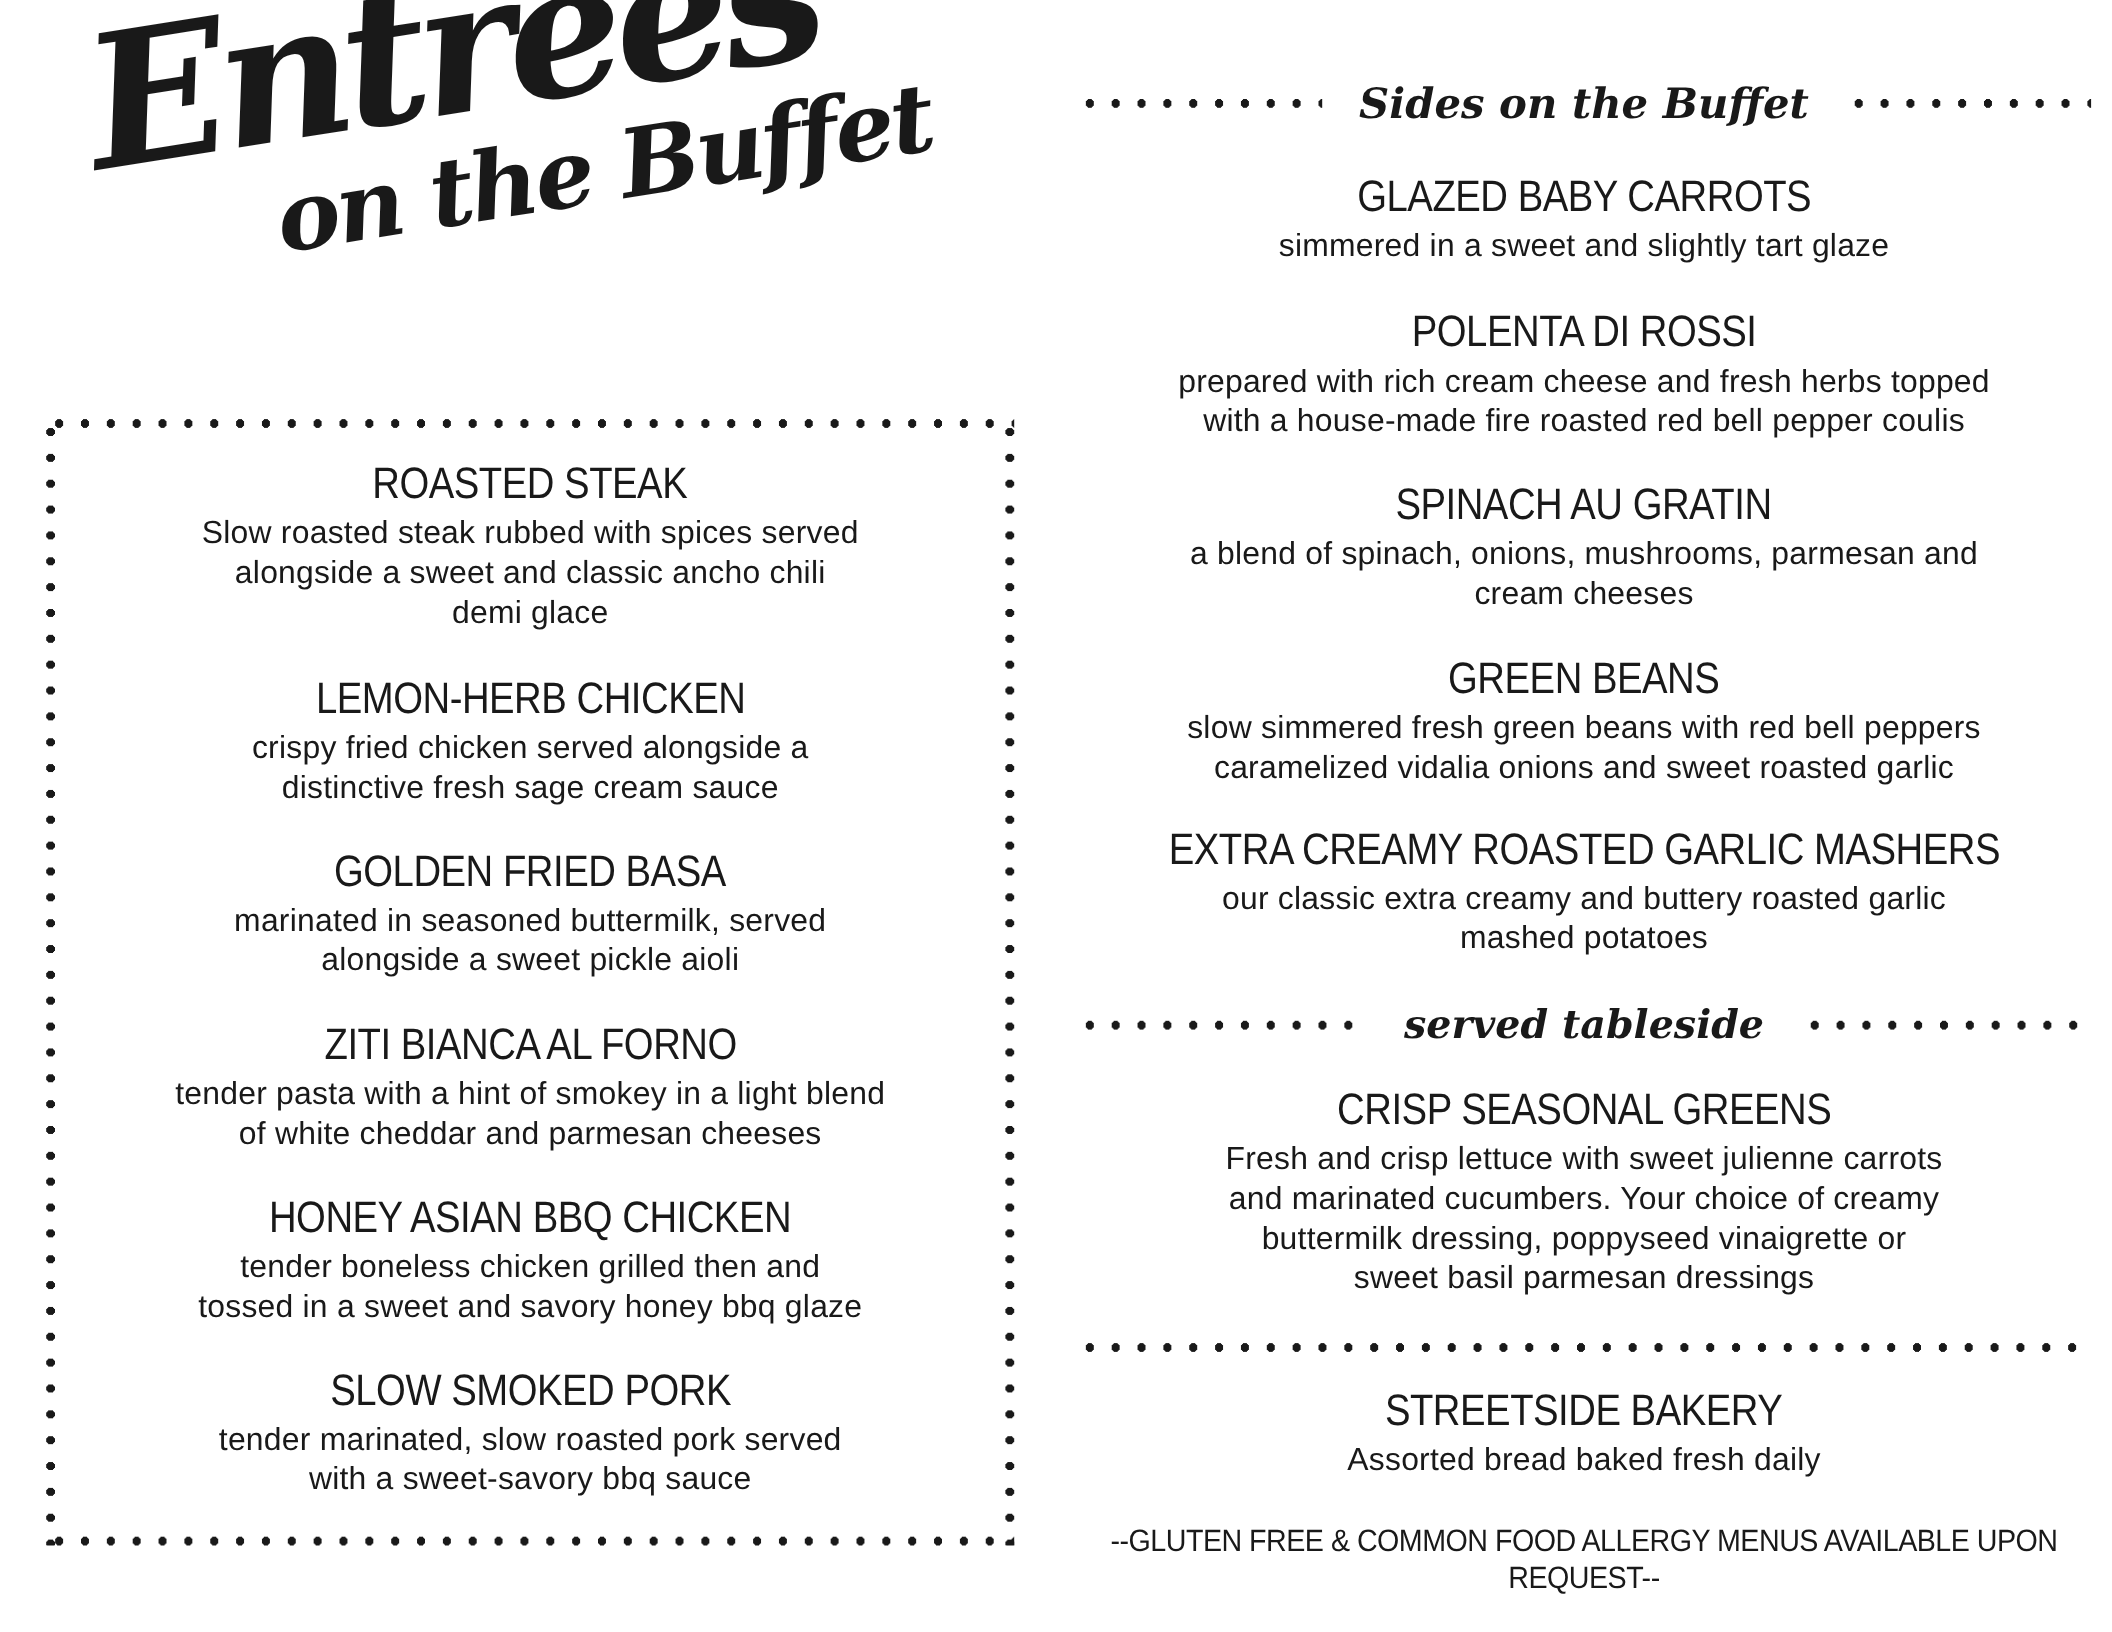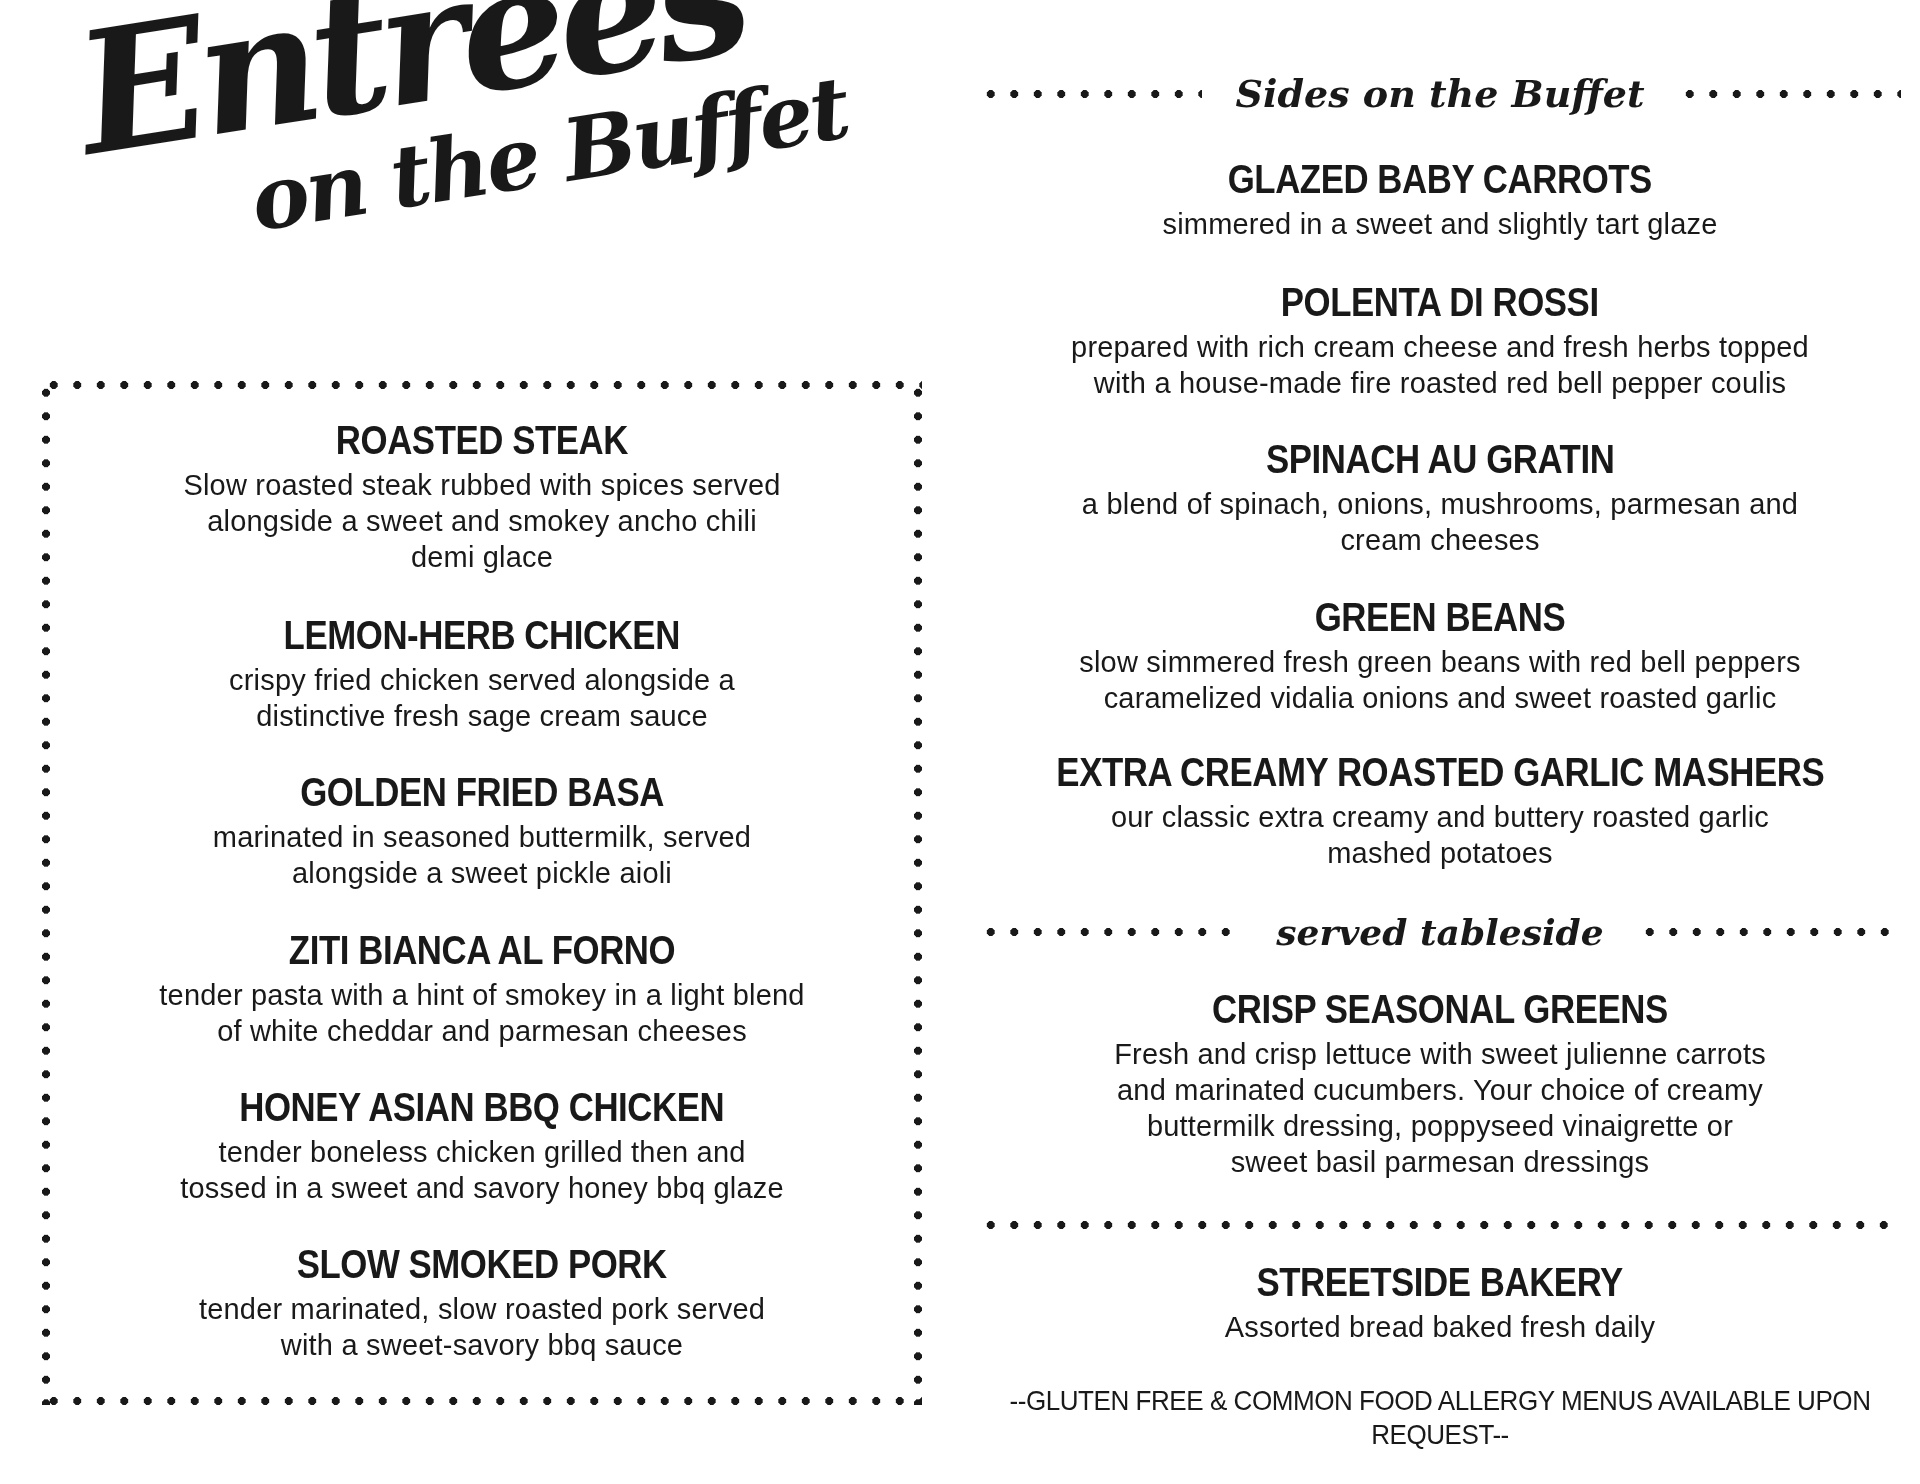--- a/index.html
+++ b/index.html
@@ -36,21 +36,21 @@
   
   .entrees-box { position:absolute; left:42px; top:381px; width:880px; height:1024px; }
   .edge-top    { position:absolute; left:0; right:0; top:0; }
   .edge-bottom { position:absolute; left:0; right:0; bottom:0; }
   .edge-left   { position:absolute; top:0; bottom:0; left:0; }
   .edge-right  { position:absolute; top:0; bottom:0; right:0; }
 
   
   .menu-item { position:absolute; left:0; right:0; text-align:center; }
   .item-name {
-    font-weight:bold; font-size:40px; line-height:46px; letter-spacing:-0.5px;
+    font-weight:normal; font-size:40px; line-height:46px; letter-spacing:-0.5px;
     white-space:nowrap;
   }
   .item-name .cond { display:inline-block; transform:scaleX(0.87); transform-origin:50% 50%; }
   .item-desc {
     margin-top:4px; font-size:29px; line-height:36px; white-space:pre-line;
     letter-spacing:0.2px;
   }
 
   
   .sides-col { position:absolute; left:965px; top:0; width:950px; }
@@ -84,21 +84,21 @@
 
   <section class="entrees-box">
     <div class="hdots edge-top"></div>
     <div class="hdots edge-bottom"></div>
     <div class="vdots edge-left"></div>
     <div class="vdots edge-right"></div>
 
     <div class="menu-item" style="top:36px">
       <div class="item-name"><span class="cond">ROASTED STEAK</span></div>
       <div class="item-desc">Slow roasted steak rubbed with spices served
-alongside a sweet and smokey ancho chili
+alongside a sweet and classic ancho chili
 demi glace</div>
     </div>
     <div class="menu-item" style="top:231px">
       <div class="item-name"><span class="cond">LEMON-HERB CHICKEN</span></div>
       <div class="item-desc">crispy fried chicken served alongside a
 distinctive fresh sage cream sauce</div>
     </div>
     <div class="menu-item" style="top:388px">
       <div class="item-name"><span class="cond">GOLDEN FRIED BASA</span></div>
       <div class="item-desc">marinated in seasoned buttermilk, served

